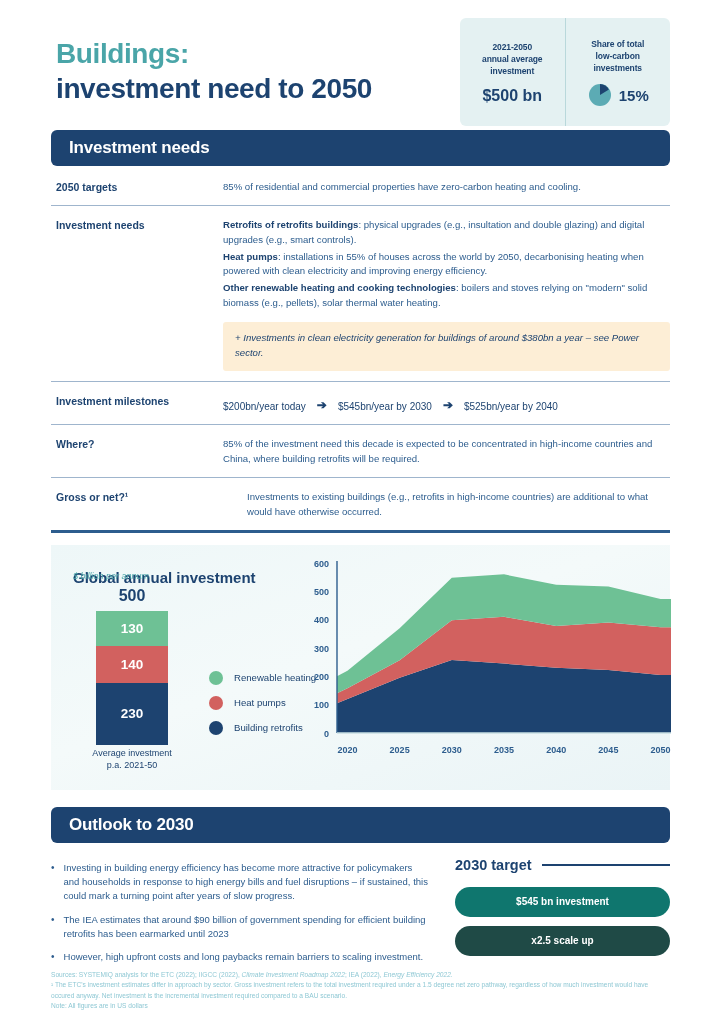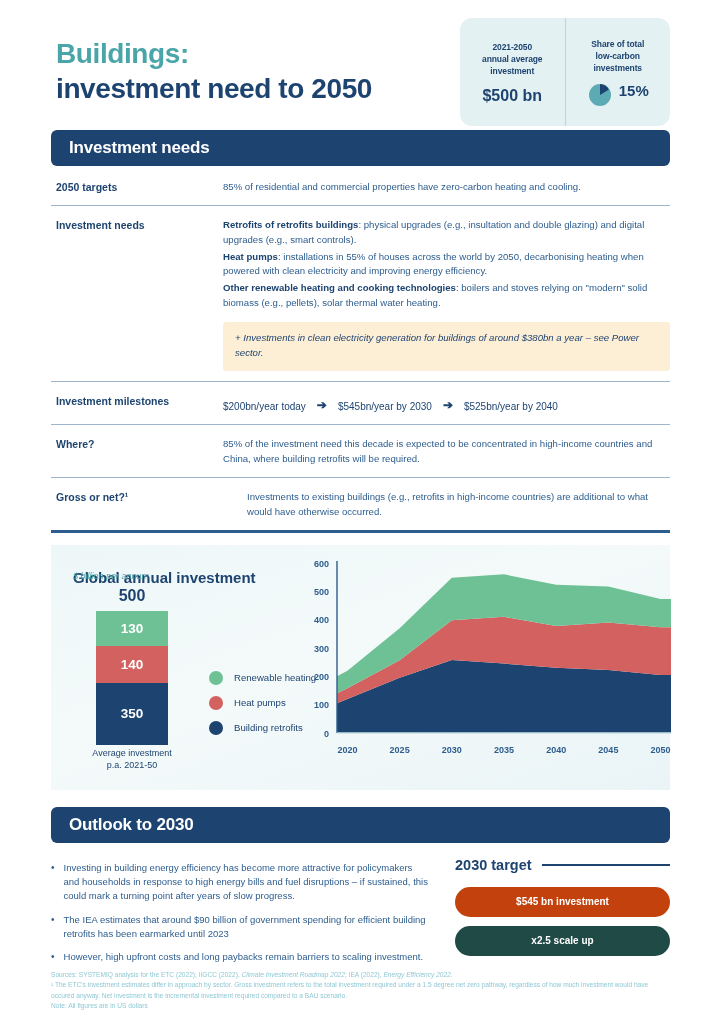--- a/index.html
+++ b/index.html
@@ -20,36 +20,36 @@
     font-size: 28px; font-weight: bold; color: #4aa5a8; letter-spacing: -0.4px;
     line-height: 1.25;
   }
   .title-line2 {
     font-size: 28px; font-weight: bold; color: #1d4370; letter-spacing: -0.4px;
     line-height: 1.25;
   }
   .stat-box {
     position: absolute; right: 51px; top: 18px;
     width: 210px; height: 108px;
-    background: #e4f1f2; border-radius: 12px;
+    background: #e4f1f2; border-radius: 6px;
     display: flex; align-items: stretch;
   }
   .stat-cell {
     flex: 1; display: flex; flex-direction: column;
     align-items: center; justify-content: center; padding: 10px 6px 8px;
   }
   .stat-cell.left { border-right: 1px solid #b9d8db; }
   .stat-label {
     font-size: 8.5px; font-weight: bold; color: #1d4370;
     text-align: center; line-height: 1.45; letter-spacing: -0.1px;
   }
   .stat-value {
     margin-top: 10px; font-size: 16px; font-weight: bold; color: #1d4370;
   }
-  .pie-row { margin-top: 8px; display: flex; align-items: flex-start; gap: 6px; }
+  .pie-row { margin-top: 8px; display: flex; align-items: center; gap: 6px; }
   .pie-pct { font-size: 15px; font-weight: bold; color: #1d4370; }
 
   
   .section-bar {
     margin: 0 51px; height: 36px; background: #1d4370;
     border-radius: 6px; display: flex; align-items: center;
     padding-left: 18px;
   }
   .section-bar-title {
     color: #ffffff; font-size: 17px; font-weight: bold; letter-spacing: -0.2px;
@@ -236,21 +236,21 @@
   </div>
 
   <div class="chart-panel">
     <div class="chart-heading">Global annual investment</div>
     <div class="chart-sub">$ billion per annum</div>
 
     <div class="bar-total">500</div>
     <div class="stack">
       <div class="stack-seg" id="seg0" style="flex: 130 0 0px; background: rgb(110, 193, 149);">130</div>
       <div class="stack-seg" id="seg1" style="flex: 140 0 0px; background: rgb(210, 97, 95);">140</div>
-      <div class="stack-seg" id="seg2" style="flex: 230 0 0px; background: rgb(29, 67, 112);">350</div>
+      <div class="stack-seg" id="seg2" style="flex: 230 0 0px; background: rgb(29, 67, 112);">230</div>
     </div>
     <div class="bar-caption" style="white-space:pre-line">Average investment
 p.a. 2021-50</div>
 
     <div class="legend">
       <div class="legend-item">
         <span class="legend-dot" id="dot0" style="background: rgb(110, 193, 149);"></span>
         <span class="legend-text">Renewable heating</span>
       </div>
       <div class="legend-item">
@@ -306,21 +306,21 @@
         <span class="bullet-dot">•</span>
         <span>However, high upfront costs and long paybacks remain barriers to scaling investment.</span>
       </div>
     </div>
 
     <div class="targets">
       <div class="target-head">
         <span class="target-title">2030 target</span>
         <span class="target-rule"></span>
       </div>
-      <div class="pill" id="pill1" style="background: #c2410c; text-align: center;">$545 bn investment</div>
+      <div class="pill" id="pill1" style="background: #0f766e; text-align: center;">$545 bn investment</div>
       <div class="pill" id="pill2" style="background: rgb(31, 74, 70);">x2.5 scale up</div>
     </div>
   </div>
 
   <div class="footer">
     <div><span>Sources: SYSTEMIQ analysis for the ETC (2022); IIGCC (2022), </span><i>Climate Investment Roadmap 2022</i><span>; IEA (2022), </span><i>Energy Efficiency 2022</i><span>.</span></div>
     <div>¹ The ETC's investment estimates differ in approach by sector. Gross investment refers to the total investment required under a 1.5 degree net zero pathway, regardless of how much investment would have occured anyway. Net investment is the incremental investment required compared to a BAU scenario.</div>
     <div>Note: All figures are in US dollars</div>
   </div>
 

